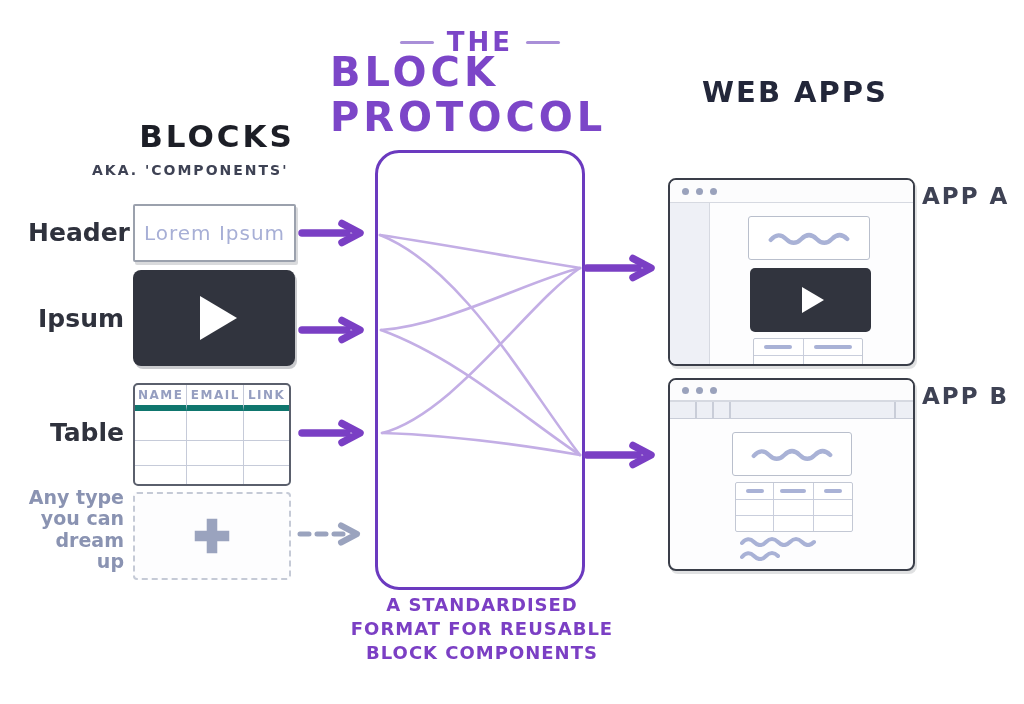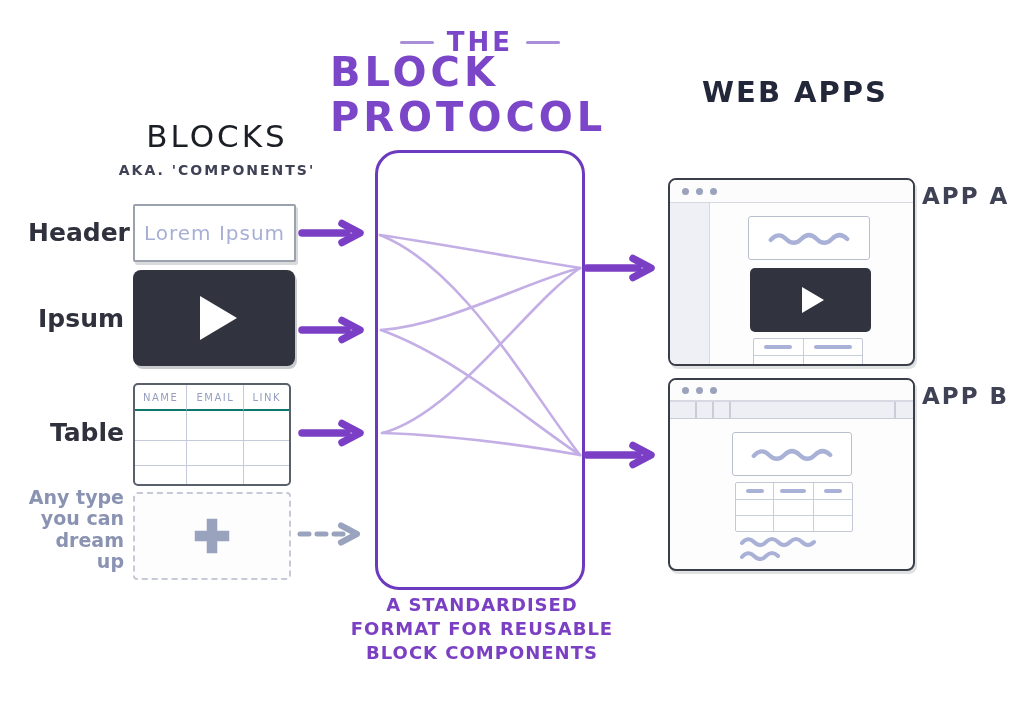--- a/index.html
+++ b/index.html
@@ -5,22 +5,22 @@
   * { margin:0; padding:0; box-sizing:border-box; }
   html,body { background:#fff; }
   .canvas {
     position:relative; width:1024px; height:704px; background:#ffffff;
     font-family:"DejaVu Sans", sans-serif; overflow:hidden; color:#23242B;
   }
   .abs { position:absolute; }
 
   
   .blocks-title { left:107px; top:118px; width:220px; text-align:center;
-    font-size:31px; font-weight:400; letter-spacing:3px; color:#1C1E26; }
-  .blocks-subtitle { left:92px; top:162px; width:250px; text-align:center;
+    font-size:31px; font-weight:700; letter-spacing:3px; color:#1C1E26; }
+  .blocks-subtitle { left:92px; top:162px; width:250px; text-align:left;
     font-size:14px; font-weight:700; letter-spacing:2px; color:#3E4254; }
 
   .row-label { width:96px; text-align:right; font-size:25px; font-weight:600; color:#2F323D; }
   .lbl-header { left:28px; top:218px; }
   .lbl-video  { left:28px; top:304px; }
   .lbl-table  { left:28px; top:418px; }
   .lbl-any { left:24px; top:487px; width:100px; text-align:right;
     font-size:19px; font-weight:600; color:#8A93B2; line-height:1.12; }
 
   .header-box { left:133px; top:204px; width:163px; height:58px; background:#fff;
@@ -34,22 +34,22 @@
   .play-big { width:0; height:0; border-style:solid; margin-left:8px;
     border-width:22px 0 22px 37px; border-color:transparent transparent transparent #fff; }
 
   .table-box { left:133px; top:383px; width:158px; height:103px; background:#fff;
     border:2px solid #5A5F6C; border-radius:5px; overflow:hidden; }
   .tbl-grid { display:grid; grid-template-columns:34% 37% 29%;
     grid-template-rows:26px 30px 25px 22px; width:100%; height:100%; }
   .tbl-cell { border-right:1px solid #C6CBD9; border-bottom:1px solid #C6CBD9;
     display:flex; align-items:center; justify-content:center; }
   .tbl-cell.last-col { border-right:none; }
-  .tbl-cell.head { font-size:10px; font-weight:400; letter-spacing:1.5px; color:#959EC0;
-    border-bottom:2px solid #0f766e; }
+  .tbl-cell.head { font-size:12px; font-weight:700; letter-spacing:1.5px; color:#959EC0;
+    border-bottom:6px solid #0f766e; }
 
   .any-box { left:133px; top:492px; width:158px; height:88px; background:#fdfdfe;
     border:2px dashed #C5CAD6; border-radius:4px;
     display:flex; align-items:center; justify-content:center; }
 
   
   .kicker-row { left:370px; top:27px; width:220px; display:flex; align-items:center;
     justify-content:center; gap:13px; }
   .kicker-dash { width:34px; height:3px; background:#A98FD8; border-radius:2px; }
   .kicker-text { font-size:26px; font-weight:800; letter-spacing:3px; color:#7C46C8; }

